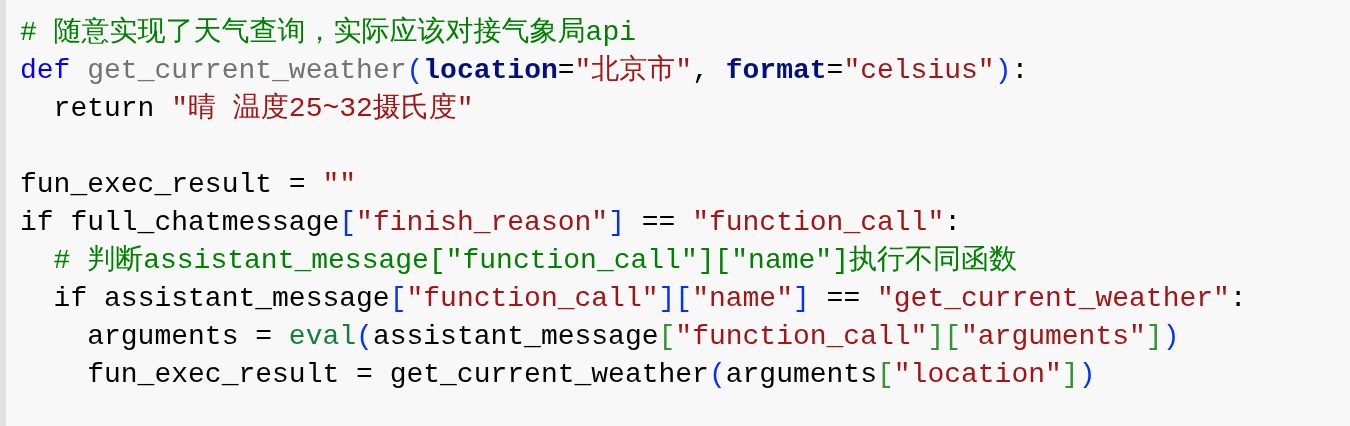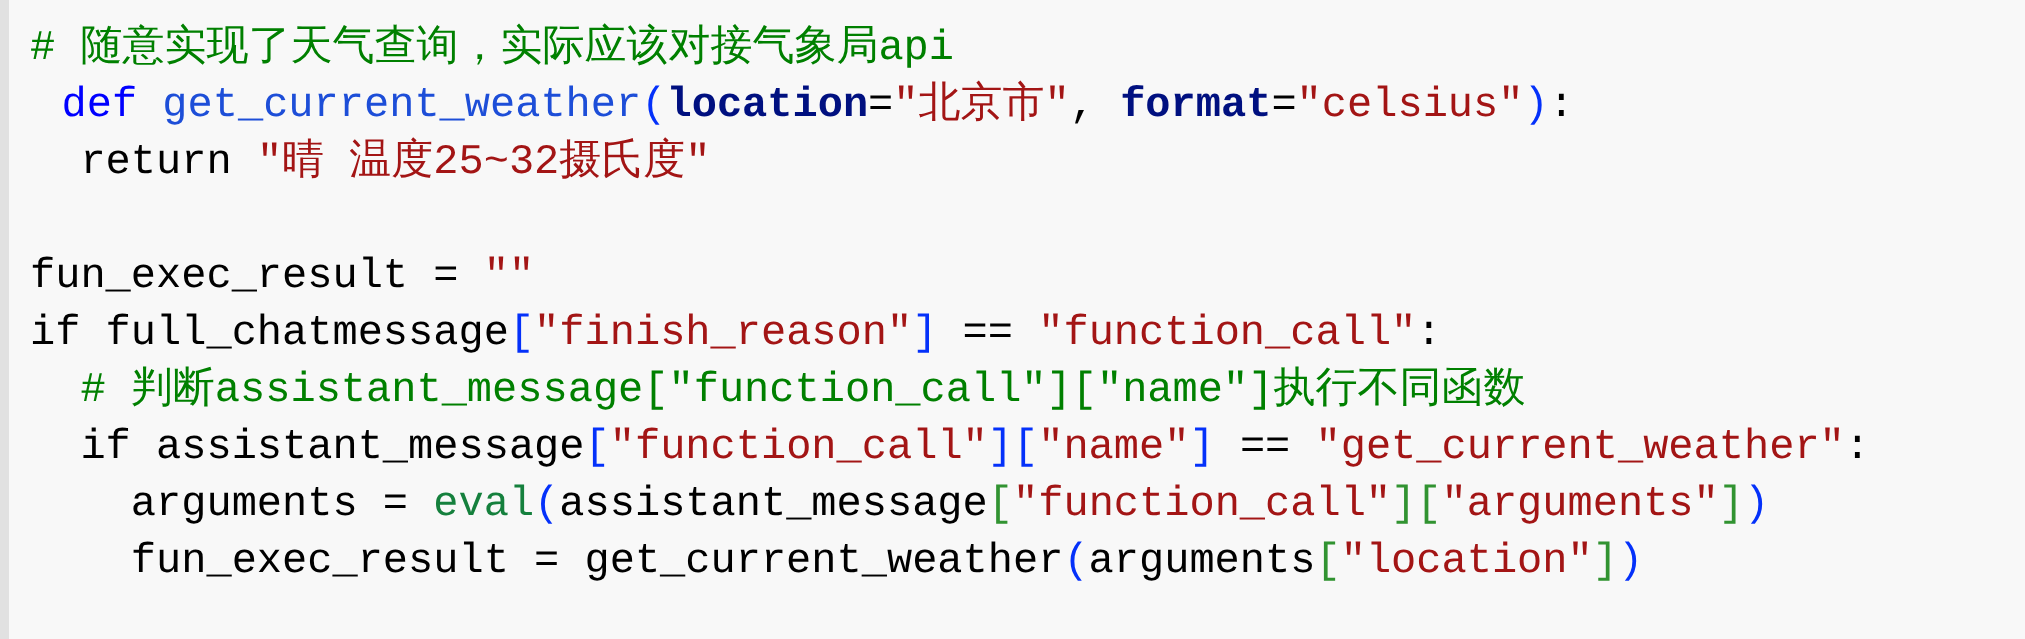--- a/index.html
+++ b/index.html
@@ -26,23 +26,23 @@
     top: 14px;
     margin: 0;
     font-family: "Liberation Mono", "DejaVu Sans Mono", monospace;
     font-size: 28px;
     line-height: 38px;
     color: #000000;
     white-space: pre;
   }
   .line { display: block; height: 38px; }
   .tok-comment { color: #008000; }
-  .tok-keyword-def { color: #0000ff; margin-left: 21px; }
+  .tok-keyword-def { color: #0000ff; }
   .tok-keyword { color: #000000; }
-  .tok-fn-def { color: #1d4ed8; }
+  .tok-fn-def { color: #737373; }
   .tok-builtin { color: #15803d; }
   .tok-param { color: #001080; font-weight: bold; }
   .tok-string { color: #a31515; }
   .tok-paren { color: #0431fa; }
   .tok-bracket-blue { color: #0431fa; }
   .tok-bracket-green { color: #319331; }
   .tok-plain { color: #000000; }
 </style>
 </head>
 <body>

